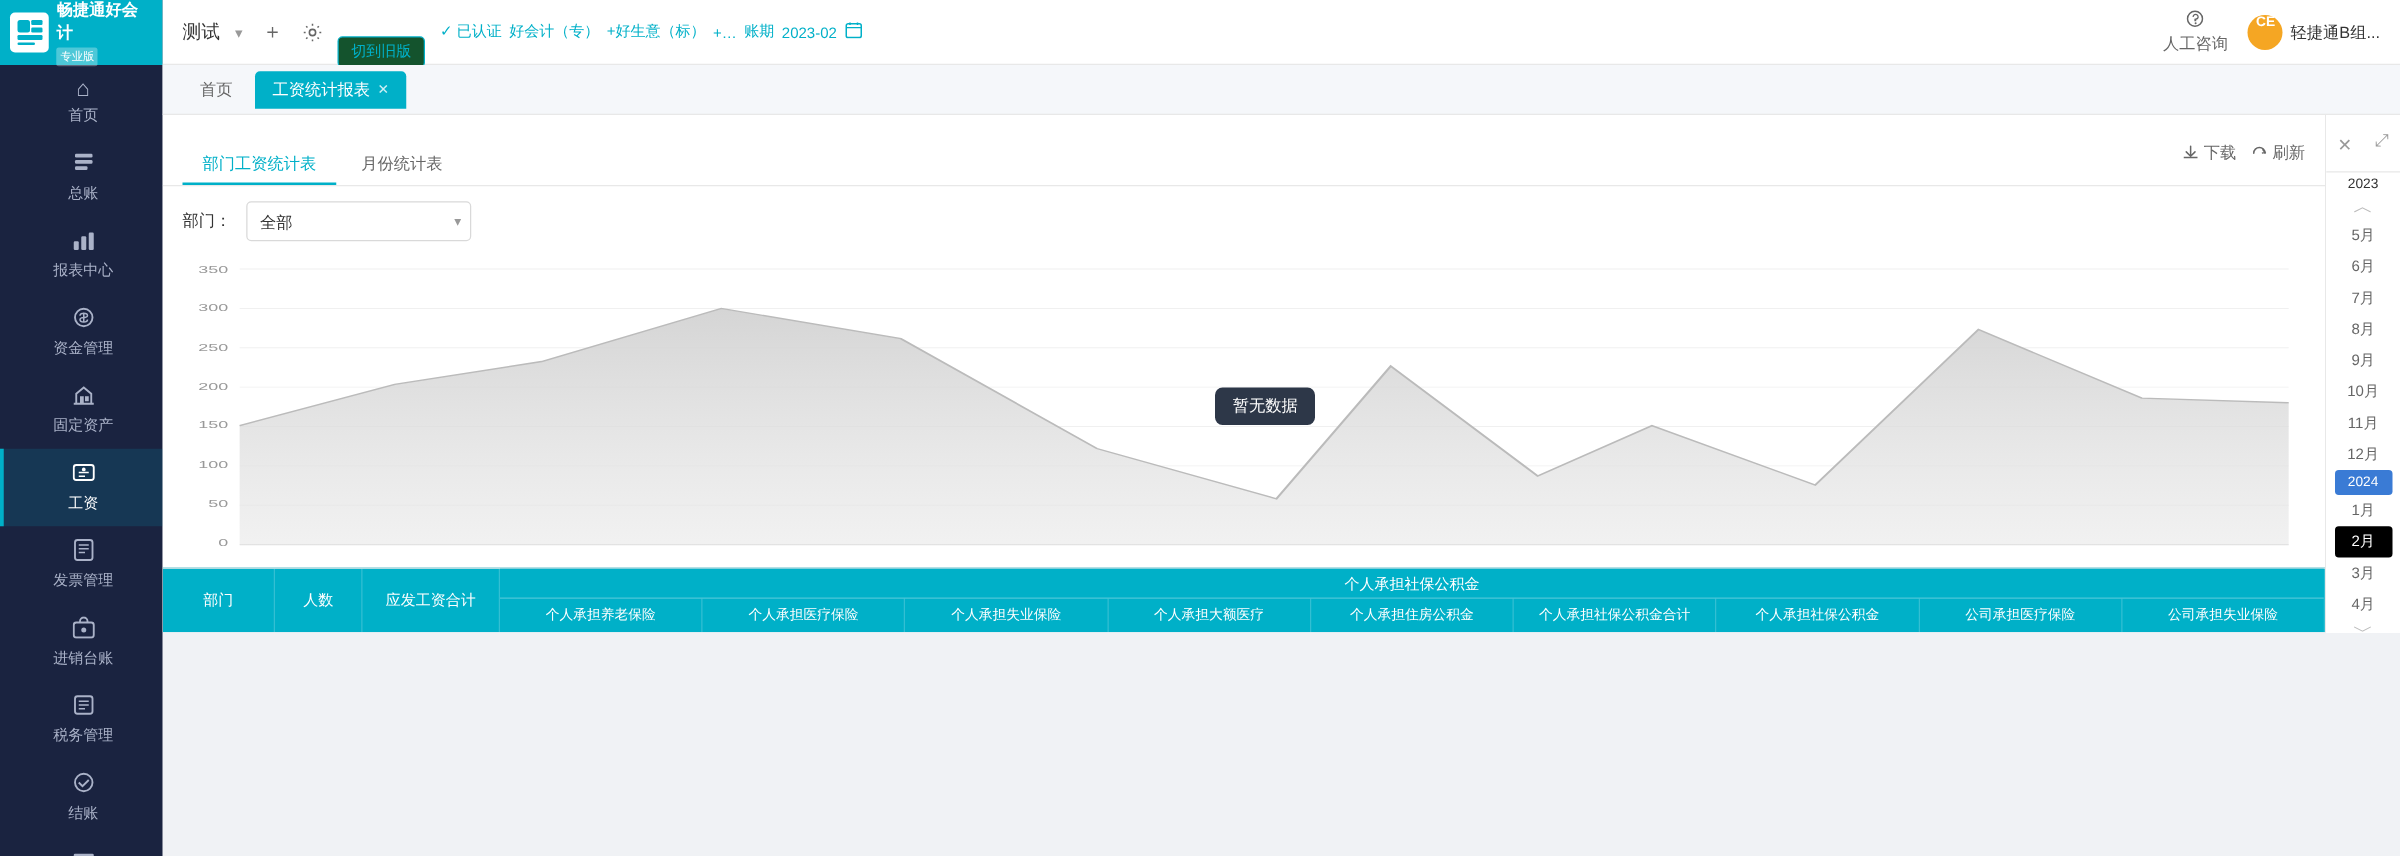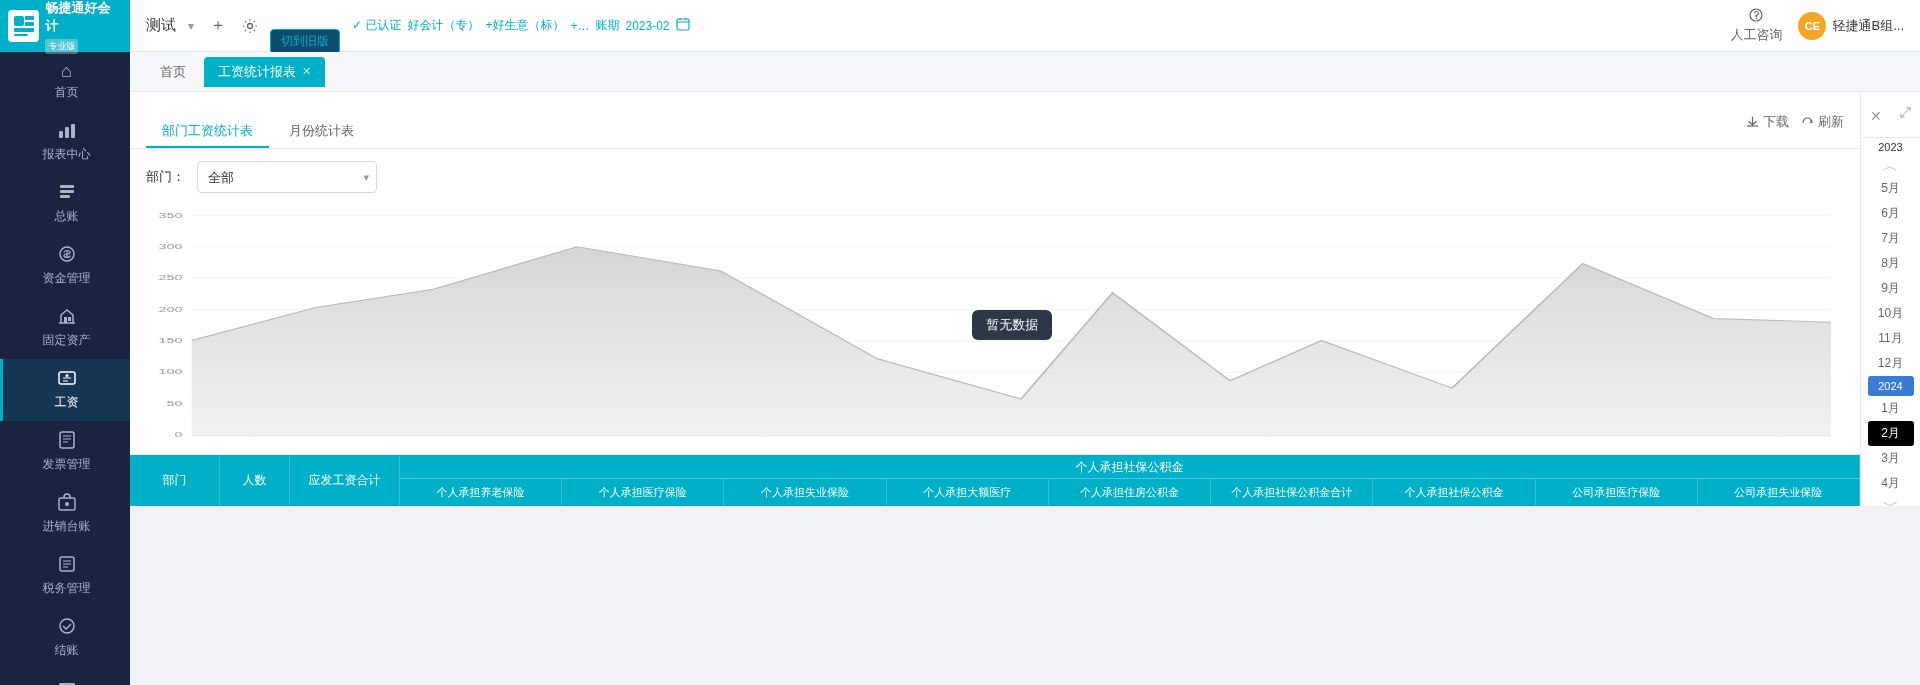--- a/index.html
+++ b/index.html
@@ -115,21 +115,21 @@
       display: flex; align-items: center; justify-content: center;
       cursor: pointer; color: #666; font-size: 16px;
     }
     .topbar-btn-old {
       border: 1px solid #00b0c8;
       color: #00b0c8;
       border-radius: 4px;
       padding: 3px 10px;
       font-size: 12px;
       cursor: pointer;
-      background: #0c4a6e;
+      background: #14532d;
       margin-top: 32px;
     }
     .topbar-status {
       display: flex;
       align-items: center;
       gap: 6px;
       color: #00b0c8;
       font-size: 12px;
     }
     .topbar-right {
@@ -143,21 +143,21 @@
       font-size: 13px; color: #666; cursor: pointer; flex-direction: column;
     }
     .topbar-user {
       display: flex; align-items: center; gap: 6px;
       cursor: pointer;
     }
     .user-avatar {
       width: 28px; height: 28px;
       background: #f5a623;
       border-radius: 50%;
-      display: flex; align-items: center; justify-content: center;
+      display: flex; justify-content: center;
       font-size: 11px; color: #fff; font-weight: bold;
     }
     .user-name { font-size: 13px; color: #333; }
 
     
     .tabbar {
       height: 40px;
       background: #f5f7fa;
       display: flex;
       align-items: center;
@@ -440,36 +440,36 @@
   </div>
   <div class="sidebar-nav">
 
     <div class="sidebar-item">
       <span class="sidebar-item-icon">⌂</span>
       <span class="sidebar-item-label">首页</span>
     </div>
     <div class="sidebar-item">
       <span class="sidebar-item-icon">
         <svg width="18" height="18" viewBox="0 0 18 18" fill="none">
+            <rect x="2" y="2" width="14" height="3" rx="1" fill="#aab2c8"></rect>
+            <rect x="2" y="7" width="14" height="3" rx="1" fill="#aab2c8"></rect>
+            <rect x="2" y="12" width="10" height="3" rx="1" fill="#aab2c8"></rect>
+          </svg>
+      </span>
+      <span class="sidebar-item-label">总账</span>
+    </div>
+    <div class="sidebar-item">
+      <span class="sidebar-item-icon">
+        <svg width="18" height="18" viewBox="0 0 18 18" fill="none">
             <rect x="1" y="10" width="4" height="7" rx="1" fill="#aab2c8"></rect>
             <rect x="7" y="6" width="4" height="11" rx="1" fill="#aab2c8"></rect>
             <rect x="13" y="3" width="4" height="14" rx="1" fill="#aab2c8"></rect>
           </svg>
       </span>
       <span class="sidebar-item-label">报表中心</span>
-    </div>
-    <div class="sidebar-item">
-      <span class="sidebar-item-icon">
-        <svg width="18" height="18" viewBox="0 0 18 18" fill="none">
-            <rect x="2" y="2" width="14" height="3" rx="1" fill="#aab2c8"></rect>
-            <rect x="2" y="7" width="14" height="3" rx="1" fill="#aab2c8"></rect>
-            <rect x="2" y="12" width="10" height="3" rx="1" fill="#aab2c8"></rect>
-          </svg>
-      </span>
-      <span class="sidebar-item-label">总账</span>
     </div>
     <div class="sidebar-item">
       <span class="sidebar-item-icon">
         <svg width="18" height="18" viewBox="0 0 18 18" fill="none">
             <circle cx="9" cy="9" r="7" stroke="#aab2c8" stroke-width="1.5"></circle>
             <path d="M9 5v8M6 7.5c0-1 1-2 3-2s3 1 3 2-2 1.5-3 1.5-3 .5-3 1.5 1 2 3 2 3-1 3-2" stroke="#aab2c8" stroke-width="1.2"></path>
           </svg>
       </span>
       <span class="sidebar-item-label">资金管理</span>
     </div>

